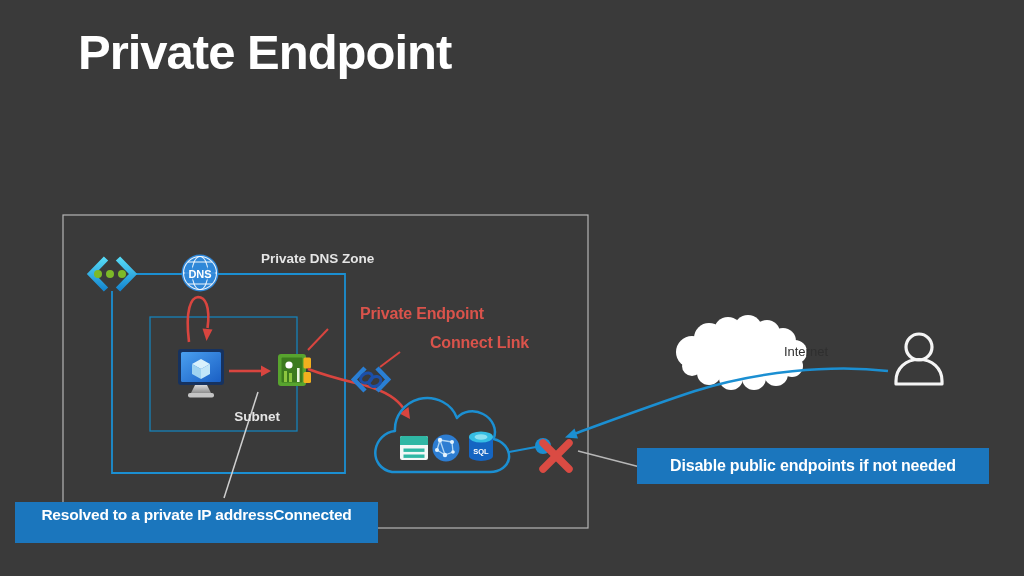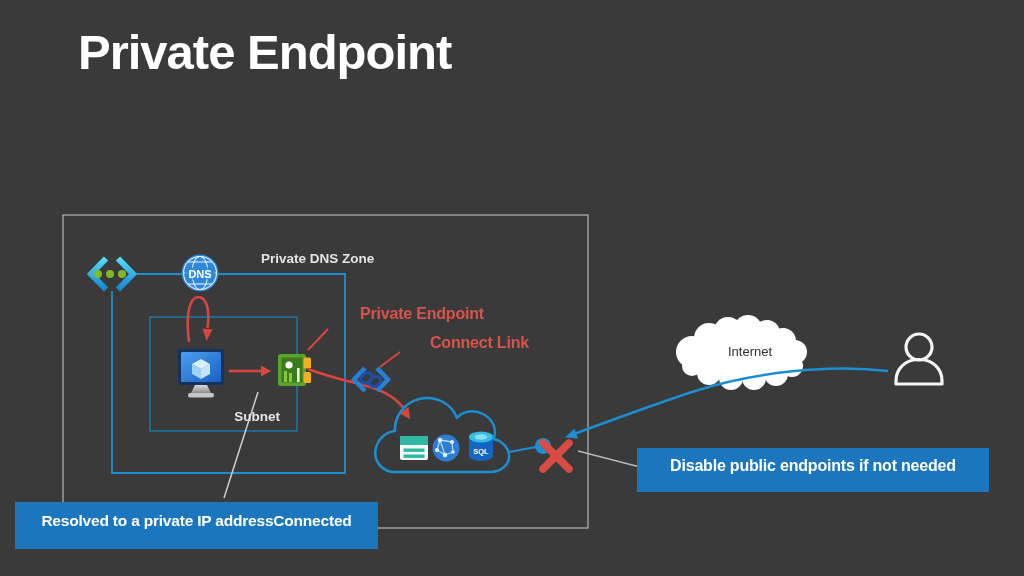--- a/index.html
+++ b/index.html
@@ -20,25 +20,25 @@
   }
   .wlabel{color:#e5e5e5;font-weight:700;font-size:13.5px;}
   .rlabel{color:#d9534b;font-weight:600;font-size:16px;letter-spacing:-0.2px;}
   .internet-label{color:#2f2f2f;font-weight:500;font-size:13px;}
   .callout{
     position:absolute;z-index:4;background:#1b76bd;color:#ffffff;
     text-align:center;font-weight:600;
   }
   .callout-left{
     left:15px;top:502px;width:363px;height:38px;font-size:15.5px;
-    line-height:19px;padding-top:9px;letter-spacing:-0.2px;
+    line-height:19px;padding-top:3px;letter-spacing:-0.2px;
   }
   .callout-left span{display:block;}
   .callout-right{
-    left:637px;top:448px;width:352px;height:44px;font-size:16px;
+    left:637px;top:448px;width:352px;height:36px;font-size:16px;
     line-height:36px;letter-spacing:-0.2px;
   }
 </style>
 </head>
 <body>
 
 <div id="stage">
 
   <svg id="diagram-svg" width="1024" height="576" viewBox="0 0 1024 576">
     <defs>
@@ -213,21 +213,21 @@
   <div class="txt slide-title">Private Endpoint</div>
 
   <div class="txt wlabel" style="left:227px;top:251px;">Private DNS Zone</div>
 
   <div class="txt wlabel" style="left:158px;top:409px;width:88px;text-align:right;">Subnet</div>
 
   <div class="txt rlabel" style="left:326px;top:305px;">Private Endpoint</div>
 
   <div class="txt rlabel" style="left:396px;top:334px;">Connect Link</div>
 
-  <div class="txt internet-label" style="left:694px;top:344px;width:100px;text-align:left;">Internet</div>
+  <div class="txt internet-label" style="left:694px;top:344px;width:100px;text-align:right;">Internet</div>
 
   <div class="callout callout-left">
     <span>Resolved to a private IP addressConnected</span>
   </div>
 
   <div class="callout callout-right">Disable public endpoints if not needed</div>
 
 </div>
 
 </body></html>

